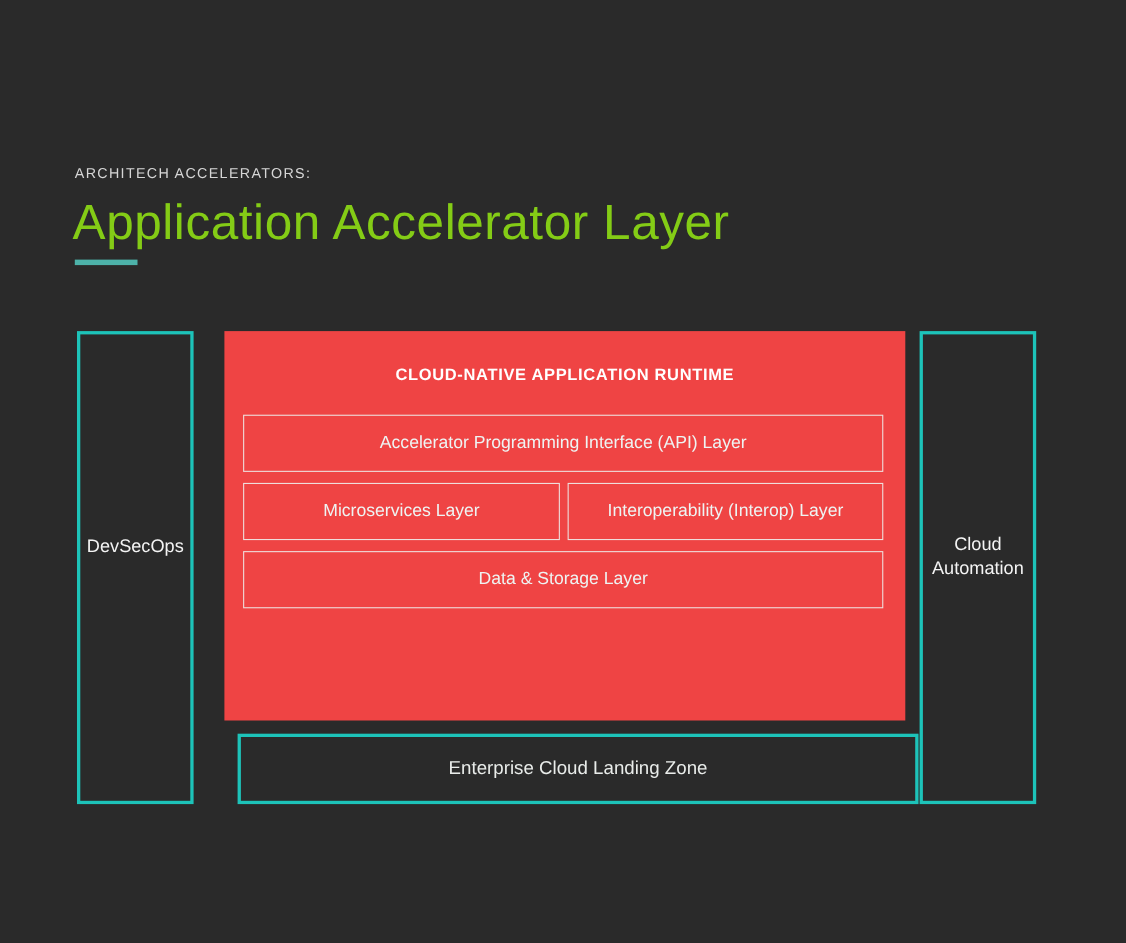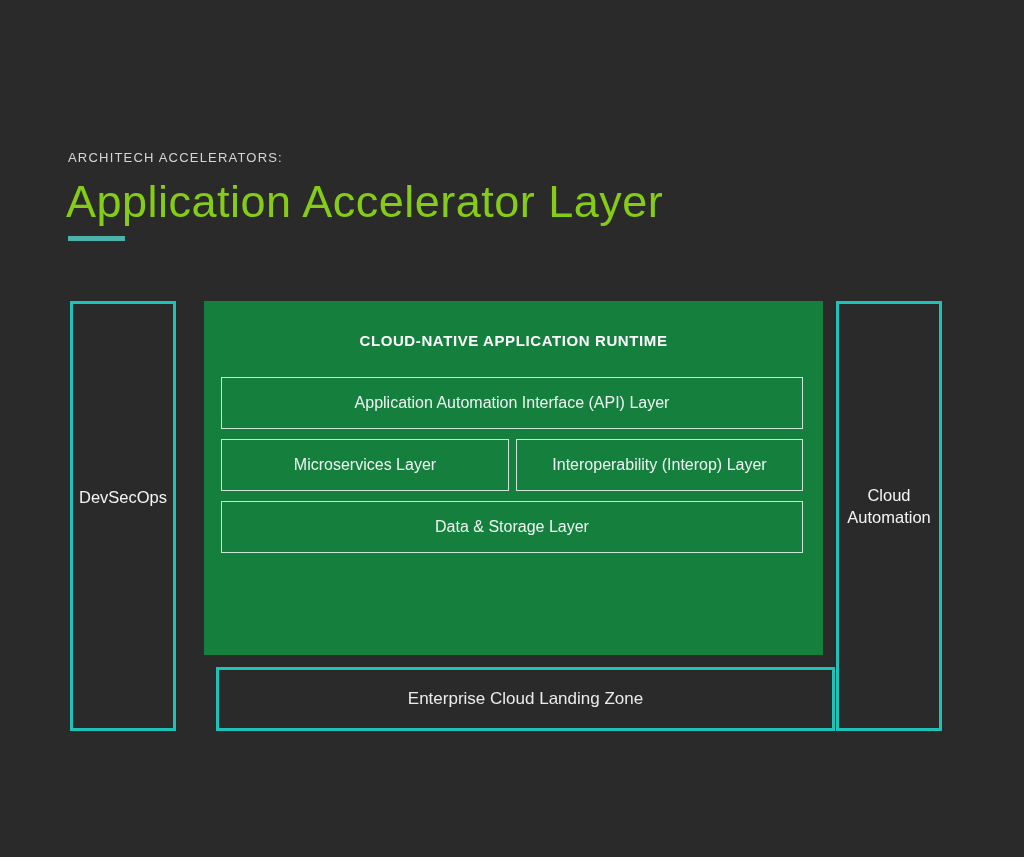--- a/index.html
+++ b/index.html
@@ -63,21 +63,21 @@
   .pillar-left  { left: 70px;  padding-bottom: 38px; }
   .pillar-right { left: 836px; padding-bottom: 20px; }
 
   
   .runtime-panel {
     position: absolute;
     left: 204px;
     top: 301px;
     width: 619px;
     height: 354px;
-    background: #15803d;
+    background: #ef4444;
     box-sizing: border-box;
   }
   .runtime-title {
     position: absolute;
     left: 0;
     right: 0;
     top: 31px;
     text-align: center;
     color: #ffffff;
     font-size: 15px;
@@ -140,21 +140,21 @@
   </div>
 
   <div class="runtime-panel">
 
     <div class="runtime-title">CLOUD-NATIVE APPLICATION RUNTIME</div>
 
     <div class="layers">
 
 
       <div class="layer-row">
-        <div class="layer-box">Application Automation Interface (API) Layer</div>
+        <div class="layer-box">Accelerator Programming Interface (API) Layer</div>
       </div>
 
       <div class="layer-row">
         <div class="layer-box half-left">Microservices Layer</div>
         <div class="layer-box half-right">Interoperability (Interop) Layer</div>
       </div>
 
       <div class="layer-row">
         <div class="layer-box">Data &amp; Storage Layer</div>
       </div>

